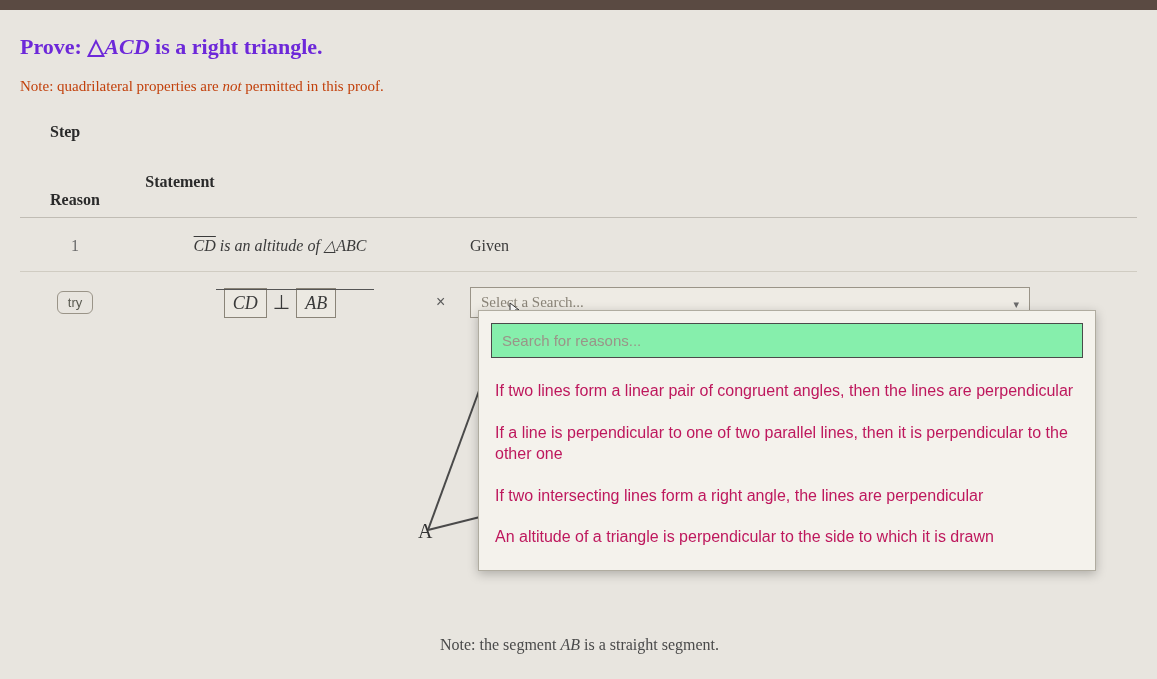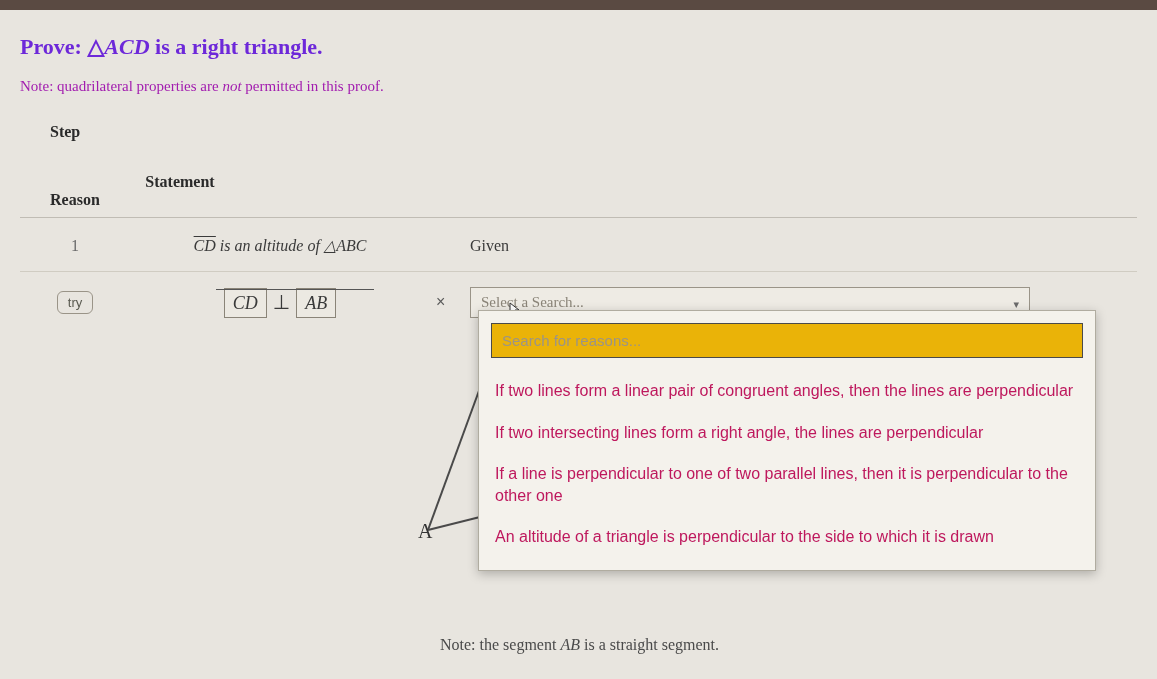--- a/index.html
+++ b/index.html
@@ -23,21 +23,21 @@
     font-size: 22px;
     color: #6d28d9;
     margin-bottom: 18px;
     font-weight: bold;
   }
   .triangle-sym {
     font-family: 'Times New Roman', serif;
   }
   .note-line {
     font-size: 15px;
-    color: #a21caf;
+    color: #c2410c;
     margin-bottom: 28px;
   }
   .note-line .emph { font-style: italic; }
   .proof-table {
     width: 100%;
   }
   .hdr-row {
     display: flex;
     border-bottom: 1px solid #c0bcb4;
     padding-bottom: 8px;
@@ -125,21 +125,21 @@
     box-shadow: 0 3px 10px rgba(0,0,0,0.25);
     padding: 12px;
     z-index: 10;
     font-family: 'Segoe UI', Arial, sans-serif;
   }
   .search-box {
     width: 100%;
     border: 1.5px solid #4a4a4a;
     padding: 8px 10px;
     font-size: 15px;
-    background: #eab308;
+    background: #86efac;
     font-family: inherit;
     color: #333;
     margin-bottom: 12px;
   }
   .search-box::placeholder { color: #9a9488; }
   .option {
     padding: 10px 4px;
     font-size: 16px;
     color: #be185d;
     line-height: 1.35;
@@ -217,22 +217,22 @@
 
   <svg class="diagram" viewBox="0 0 80 160">
     <line x1="10" y1="150" x2="62" y2="8" stroke="#4a4a4a" stroke-width="2"></line>
     <line x1="10" y1="150" x2="70" y2="135" stroke="#4a4a4a" stroke-width="2"></line>
     <text x="0" y="158" font-size="20" font-family="Georgia" fill="#333">A</text>
   </svg>
 
   <div class="dropdown">
     <input class="search-box" type="text" placeholder="Search for reasons..." style="">
     <div class="option">If two lines form a linear pair of congruent angles, then the lines are perpendicular</div>
+    <div class="option">If a line is perpendicular to one of two parallel lines, then it is perpendicular to the other one</div>
     <div class="option">If two intersecting lines form a right angle, the lines are perpendicular</div>
-    <div class="option">If a line is perpendicular to one of two parallel lines, then it is perpendicular to the other one</div>
     <div class="option">An altitude of a triangle is perpendicular to the side to which it is drawn</div>
   </div>
 
   <div class="bottom-note">
     <span>Note: the segment </span><span class="seg">AB</span><span> is a straight segment.</span>
   </div>
 
 </div>
 
 </body></html>

